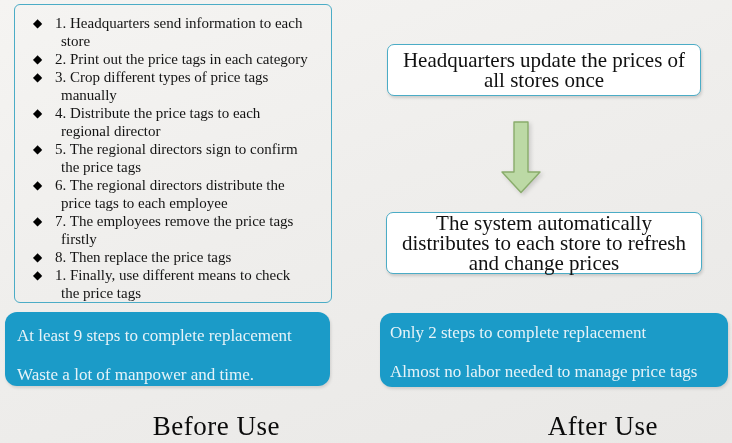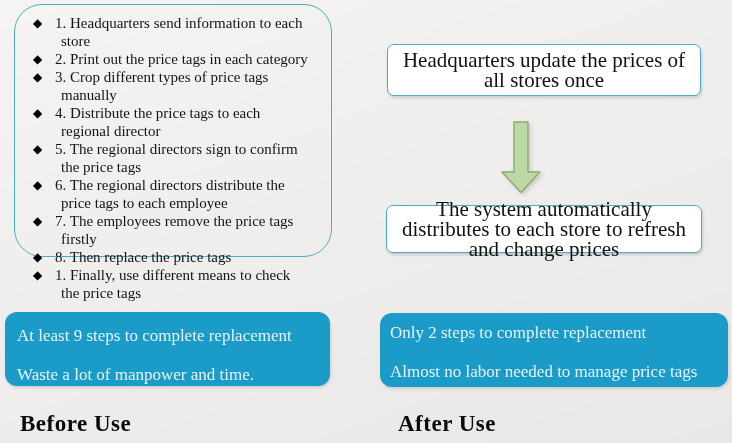--- a/index.html
+++ b/index.html
@@ -8,23 +8,23 @@
     font-family:"Liberation Serif","DejaVu Serif",serif;
     background:#eeedeb;
     overflow:hidden;
   }
   .canvas{
     position:relative;width:732px;height:443px;
     background:linear-gradient(160deg,#f5f4f2 0%,#efeeec 45%,#e9e8e6 100%);
   }
   
   .steps-box{
-    position:absolute;left:14px;top:4px;width:318px;height:253px;
+    position:absolute;left:14px;top:4px;width:318px;height:299px;
     border:1.6px solid var(--teal-border,#4bacc6);
-    border-radius:28px;
+    border-radius:6px;
     box-sizing:border-box;
     padding:9px 20px 0 18px;
   }
   .step{
     font-size:15px;line-height:18px;color:#141414;
     padding-left:28px;text-indent:-28px;
   }
   .bullet{
     font-size:12px;color:#000;display:inline-block;text-indent:0;
     width:18px;margin-right:4px;vertical-align:1px;
@@ -46,30 +46,30 @@
     position:absolute;background:#ffffff;
     border:1.6px solid var(--teal-border,#4bacc6);
     border-radius:7px;
     box-sizing:border-box;
     color:#111;font-size:21px;line-height:20px;text-align:center;
     display:flex;align-items:center;justify-content:center;
     padding:4px 14px;
     box-shadow:1px 2px 3px rgba(0,0,0,0.15);
   }
   .flow-box-1{left:387px;top:44px;width:314px;height:52px;}
-  .flow-box-2{left:386px;top:205px;width:316px;height:48px;}
+  .flow-box-2{left:386px;top:212px;width:316px;height:62px;}
   
   .arrow-wrap{
     position:absolute;left:501px;top:121px;width:40px;height:73px;
     filter:drop-shadow(2px 2px 2px rgba(0,0,0,0.15));
   }
   
   .section-title{
-    position:absolute;font-weight:bold;font-size:23px;color:#0b0b0b;
-    text-align:left;letter-spacing:0.5px;
+    position:absolute;font-weight:normal;font-size:27px;color:#0b0b0b;
+    text-align:right;letter-spacing:0.5px;
   }
   .title-before{left:20px;top:411px;width:260px;}
   .title-after{left:398px;top:411px;width:260px;}
 </style>
 </head>
 <body>
 
 <div class="canvas">
 
   <div class="steps-box">

